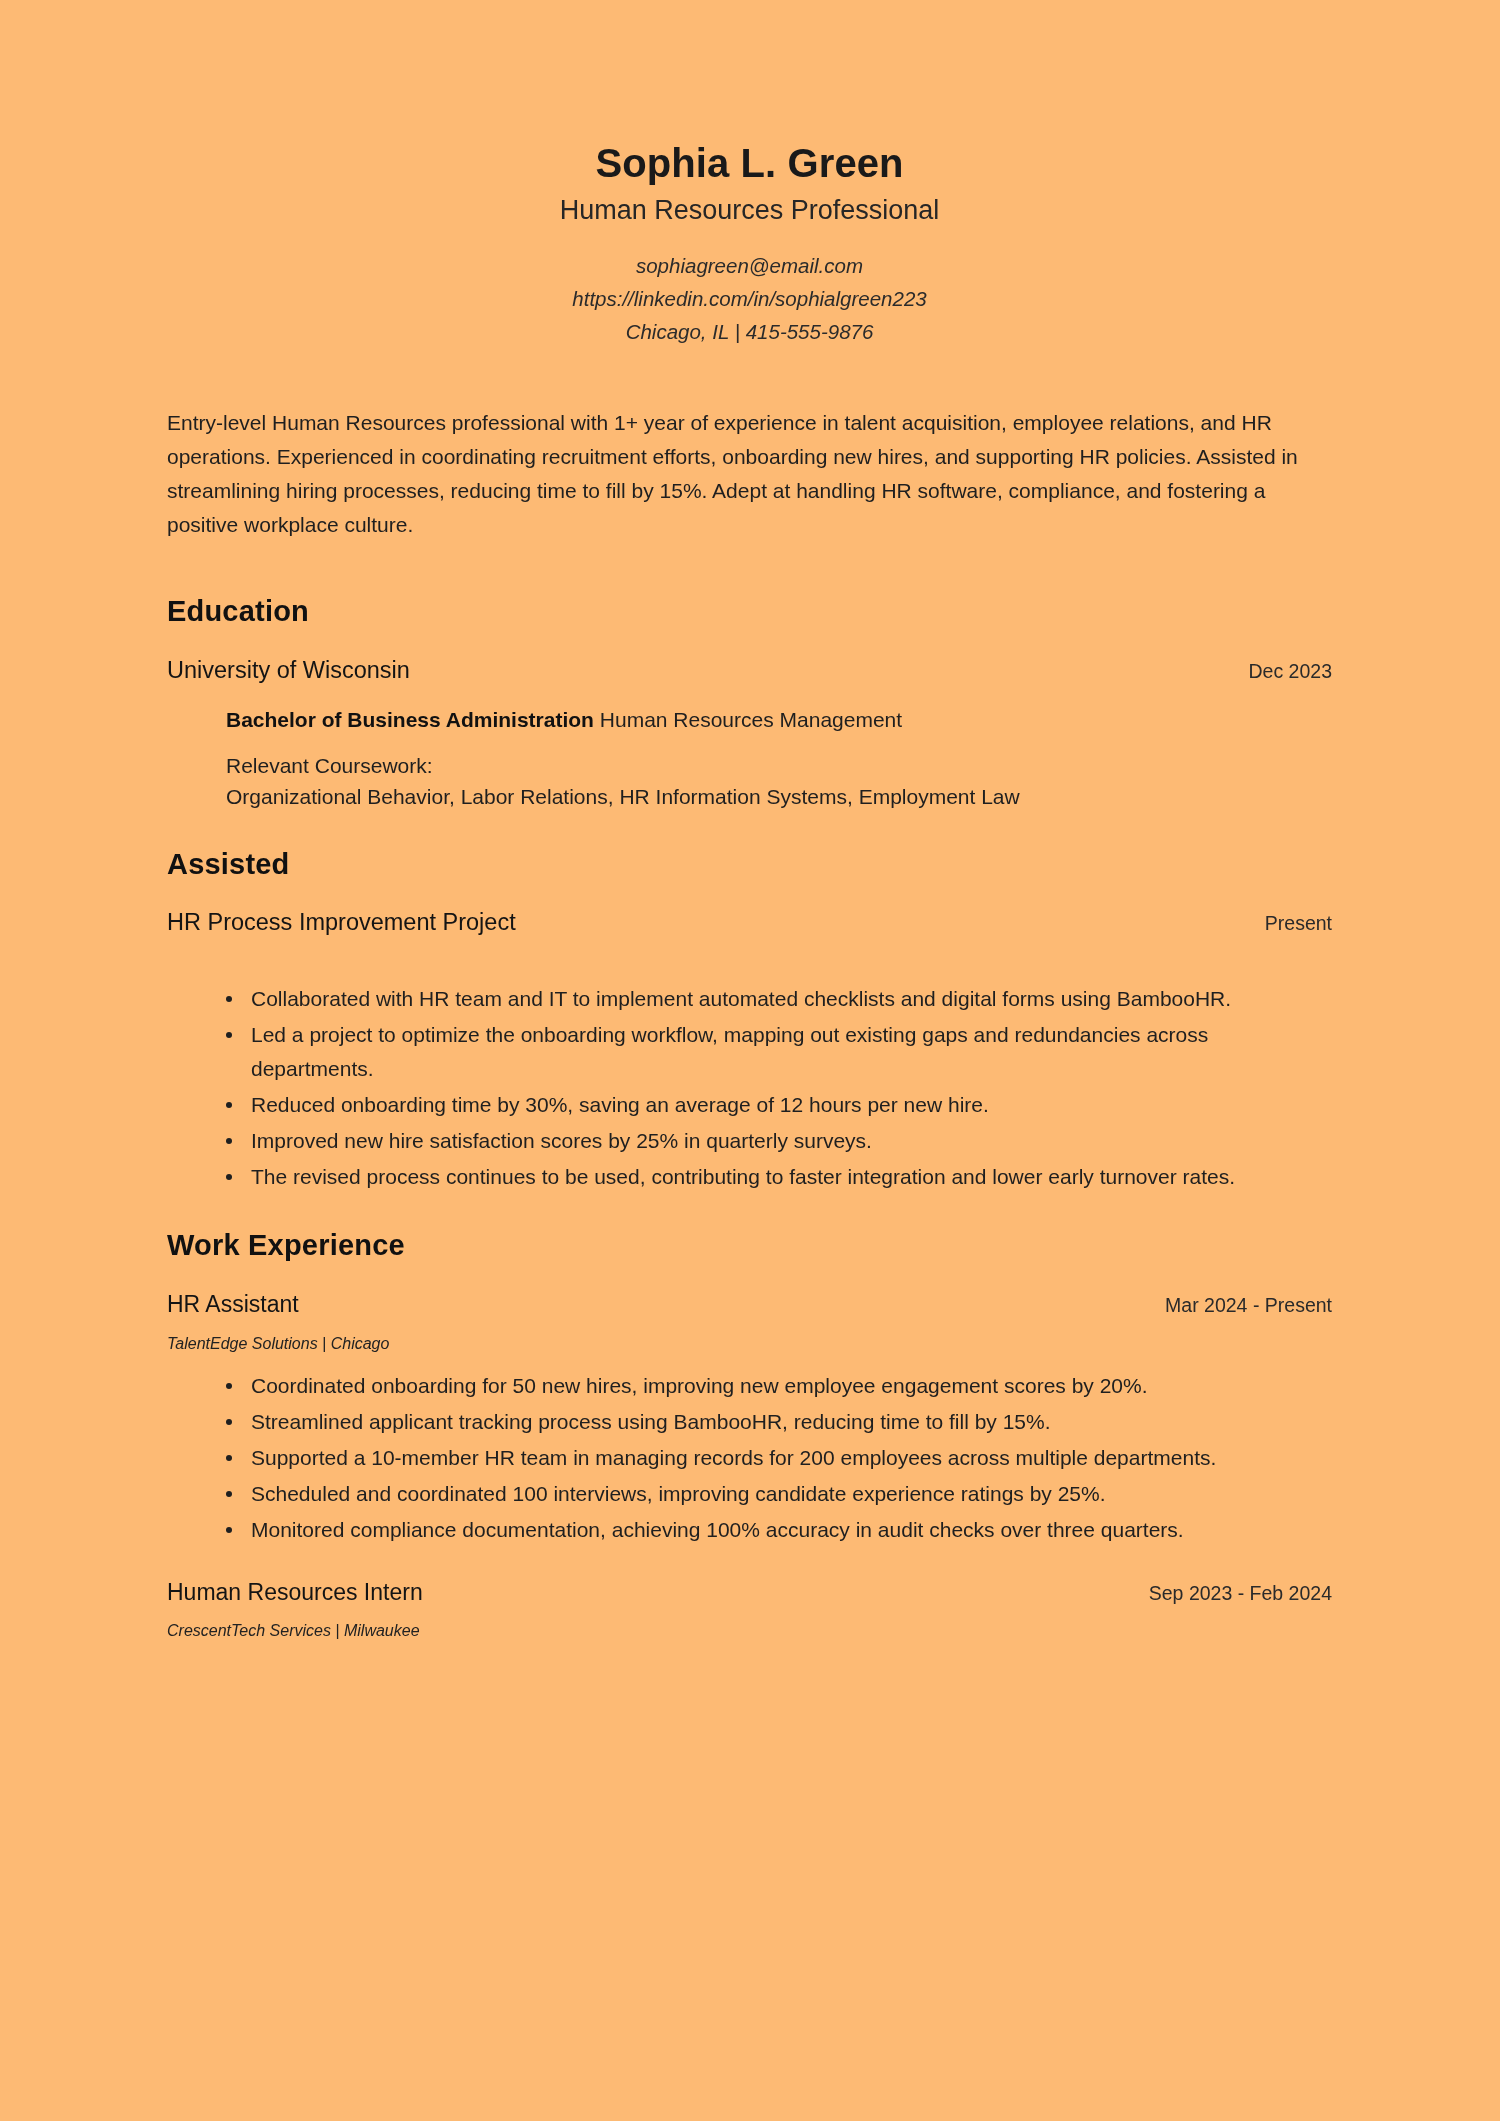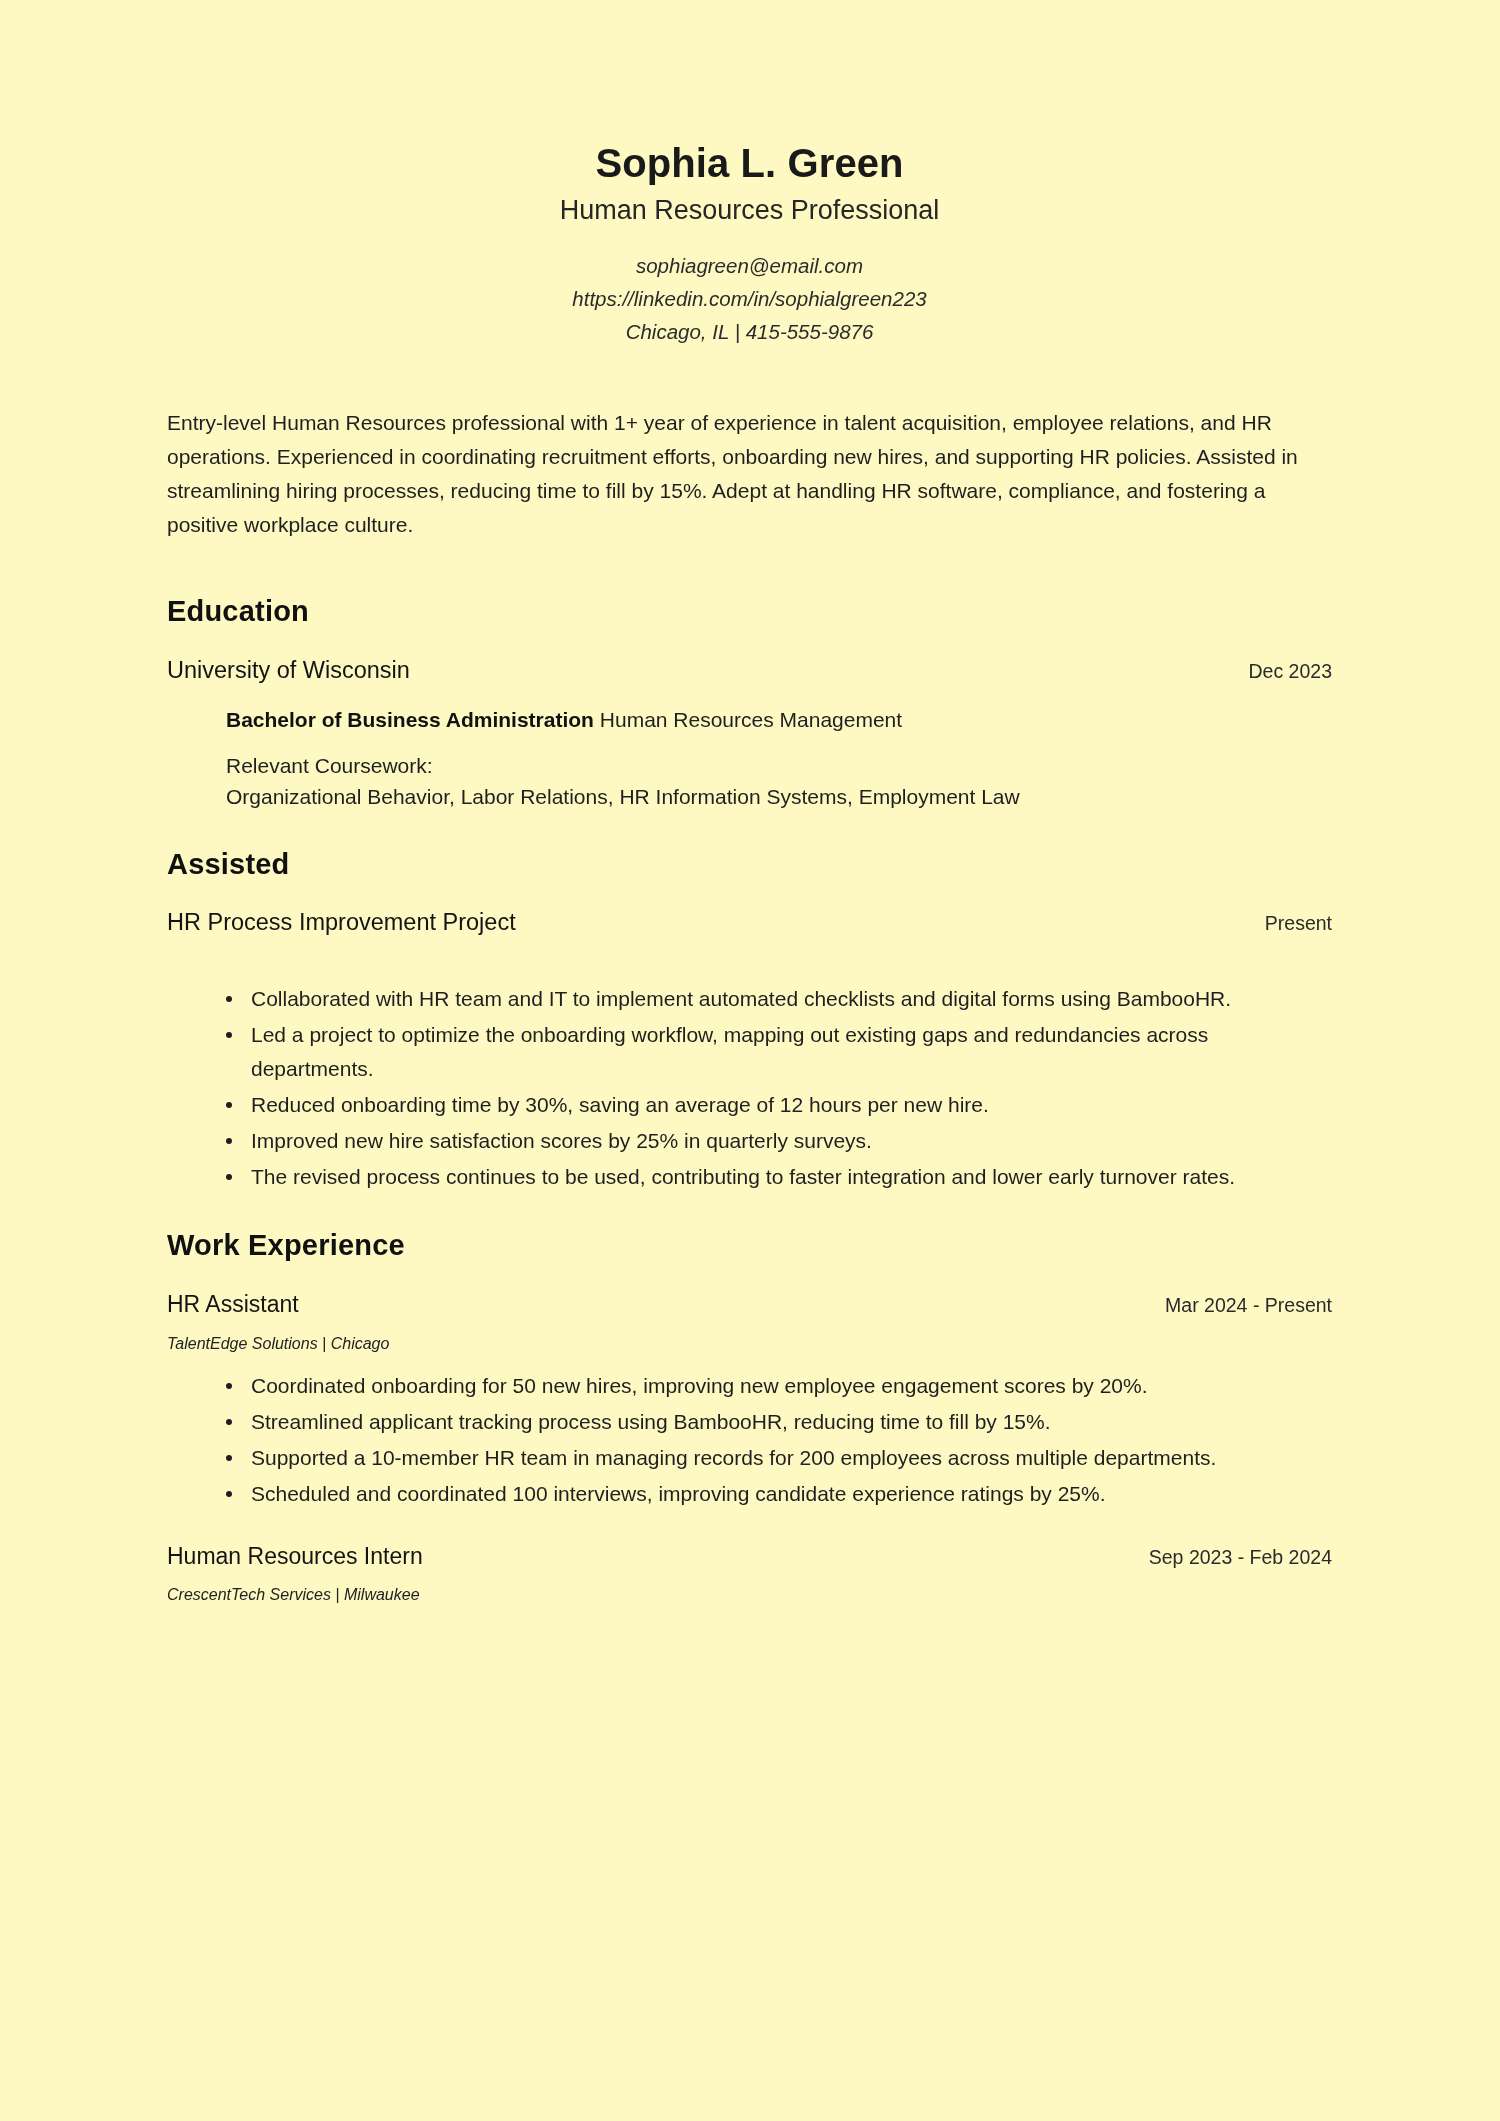--- a/index.html
+++ b/index.html
@@ -12,21 +12,21 @@
     height: 2121px;
     font-family: "Liberation Sans", "DejaVu Sans", sans-serif;
     color: #1a1a1a;
     -webkit-font-smoothing: antialiased;
   }
   .page {
     width: 1500px;
     min-height: 2121px;
     box-sizing: border-box;
     padding: 140px 168px 60px 167px;
-    background: #fef9c3;
+    background: #fdba74;
     position: relative;
   }
 
   
   .header {
     text-align: center;
     margin-bottom: 58px;
   }
   .name {
     font-size: 40px;
@@ -224,20 +224,21 @@
       <div class="entry-head">
         <div class="entry-title tight">HR Assistant</div>
         <div class="entry-date">Mar 2024 - Present</div>
       </div>
       <div class="entry-sub">TalentEdge Solutions | Chicago</div>
       <ul class="bullets tight">
         <li>Coordinated onboarding for 50 new hires, improving new employee engagement scores by 20%.</li>
         <li>Streamlined applicant tracking process using BambooHR, reducing time to fill by 15%.</li>
         <li>Supported a 10-member HR team in managing records for 200 employees across multiple departments.</li>
         <li>Scheduled and coordinated 100 interviews, improving candidate experience ratings by 25%.</li>
+        <li>Monitored compliance documentation, achieving 100% accuracy in audit checks over three quarters.</li>
       </ul>
     </div>
 
     <div class="entry exp-entry">
       <div class="entry-head">
         <div class="entry-title tight">Human Resources Intern</div>
         <div class="entry-date">Sep 2023 - Feb 2024</div>
       </div>
       <div class="entry-sub">CrescentTech Services | Milwaukee</div>
     </div>

